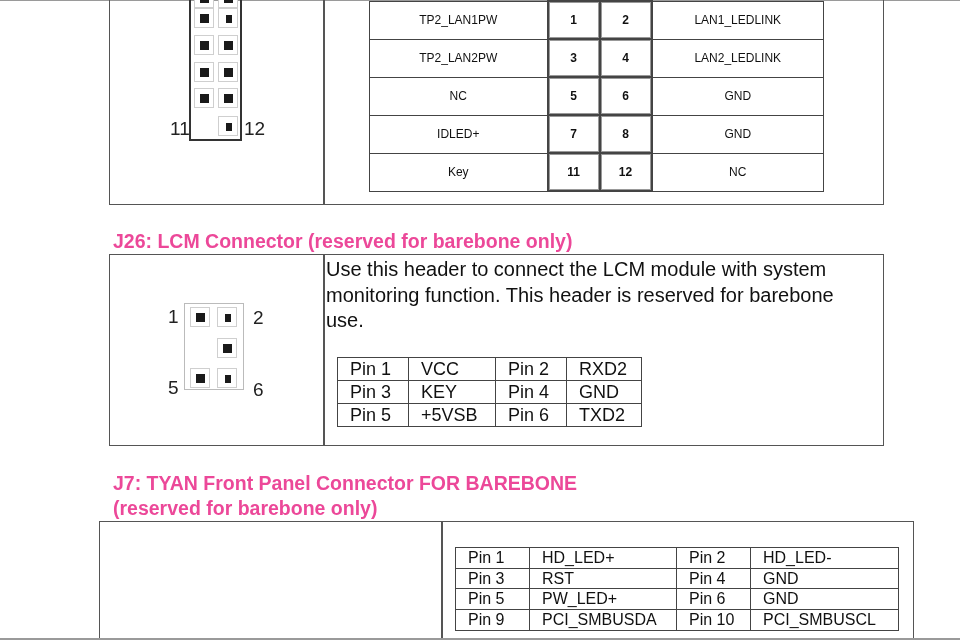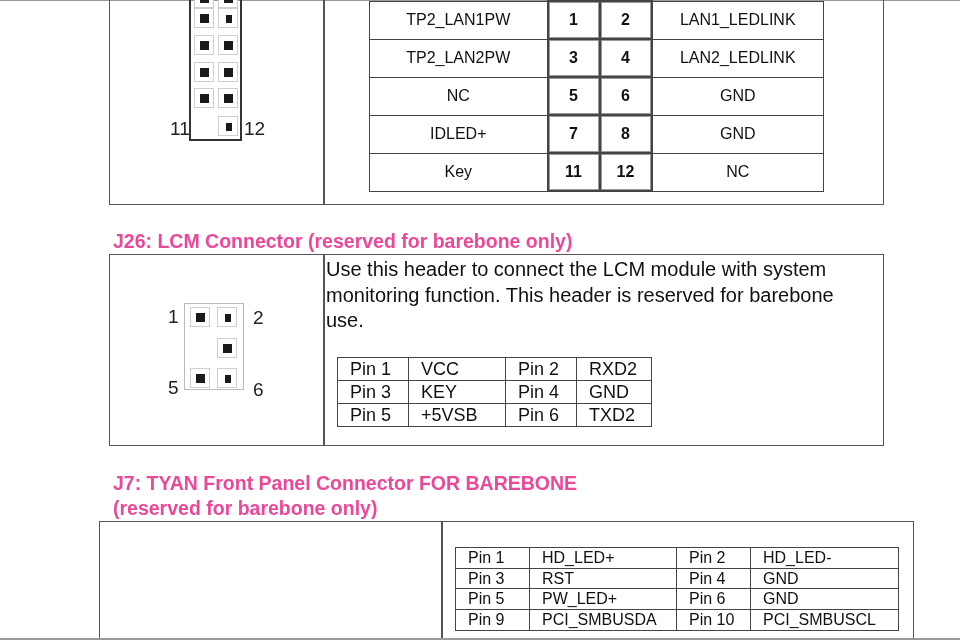--- a/index.html
+++ b/index.html
@@ -14,21 +14,21 @@
   
   .hdr-box { position:absolute; border:2px solid #333; border-top:none; box-sizing:border-box; }
   .pin { position:absolute; width:20px; height:20px; border:1px solid #cfcfcf; box-sizing:border-box; background:#fff; }
   .pin::after { content:""; position:absolute; left:5px; top:5px; width:9px; height:9px; background:#1a1a1a; }
   .pin.sm::after { left:7px; top:6px; width:6px; height:8px; }
   .pinlabel { position:absolute; font-size:19px; color:#222; }
 
   
   table { border-collapse:collapse; }
   .t1 { position:absolute; left:369px; top:0px; }
-  .t1 td { border:1.5px solid #444; height:38px; padding:0; font-size:16px; text-align:center; box-sizing:border-box; }
+  .t1 td { border:1.5px solid #444; height:38px; padding:0; font-size:12px; text-align:center; box-sizing:border-box; }
   .t1 td.name { width:178px; }
   .t1 td.num { width:52px; font-weight:bold; border:2px double #444; box-shadow: inset 0 0 0 1px #999; }
   .t1 td.sig { width:172px; }
 
   .heading { position:absolute; font-weight:bold; font-size:19.5px; color:#ec4899; white-space:nowrap; }
   .para { position:absolute; font-size:20px; line-height:25.5px; color:#111; }
 
   .pt { position:absolute; }
   .pt td { border:1.5px solid #444; font-size:18px; padding:0 0 0 12px; height:23px; box-sizing:border-box; text-align:left; white-space:nowrap; }
 
@@ -111,21 +111,21 @@
 <span class="pinlabel" style="left:253px; top:307px;">2</span>
 <span class="pinlabel" style="left:168px; top:377px;">5</span>
 <span class="pinlabel" style="left:253px; top:379px;">6</span>
 
 <div class="para" style="left:326px; top:257px; width:540px;">Use this header to connect the LCM module with system monitoring function. This header is reserved for barebone use.</div>
 
 <table class="pt" style="left:337px; top:357px;">
   <tbody>
       <tr>
     <td style="width:71px">Pin 1</td>
-    <td style="width:97px">VCC</td>
+    <td style="width:87px">VCC</td>
     <td style="width:71px">Pin 2</td>
     <td style="width:75px">RXD2</td>
   </tr>
   <tr>
     <td>Pin 3</td>
     <td>KEY</td>
     <td>Pin 4</td>
     <td>GND</td>
   </tr>
   <tr>

